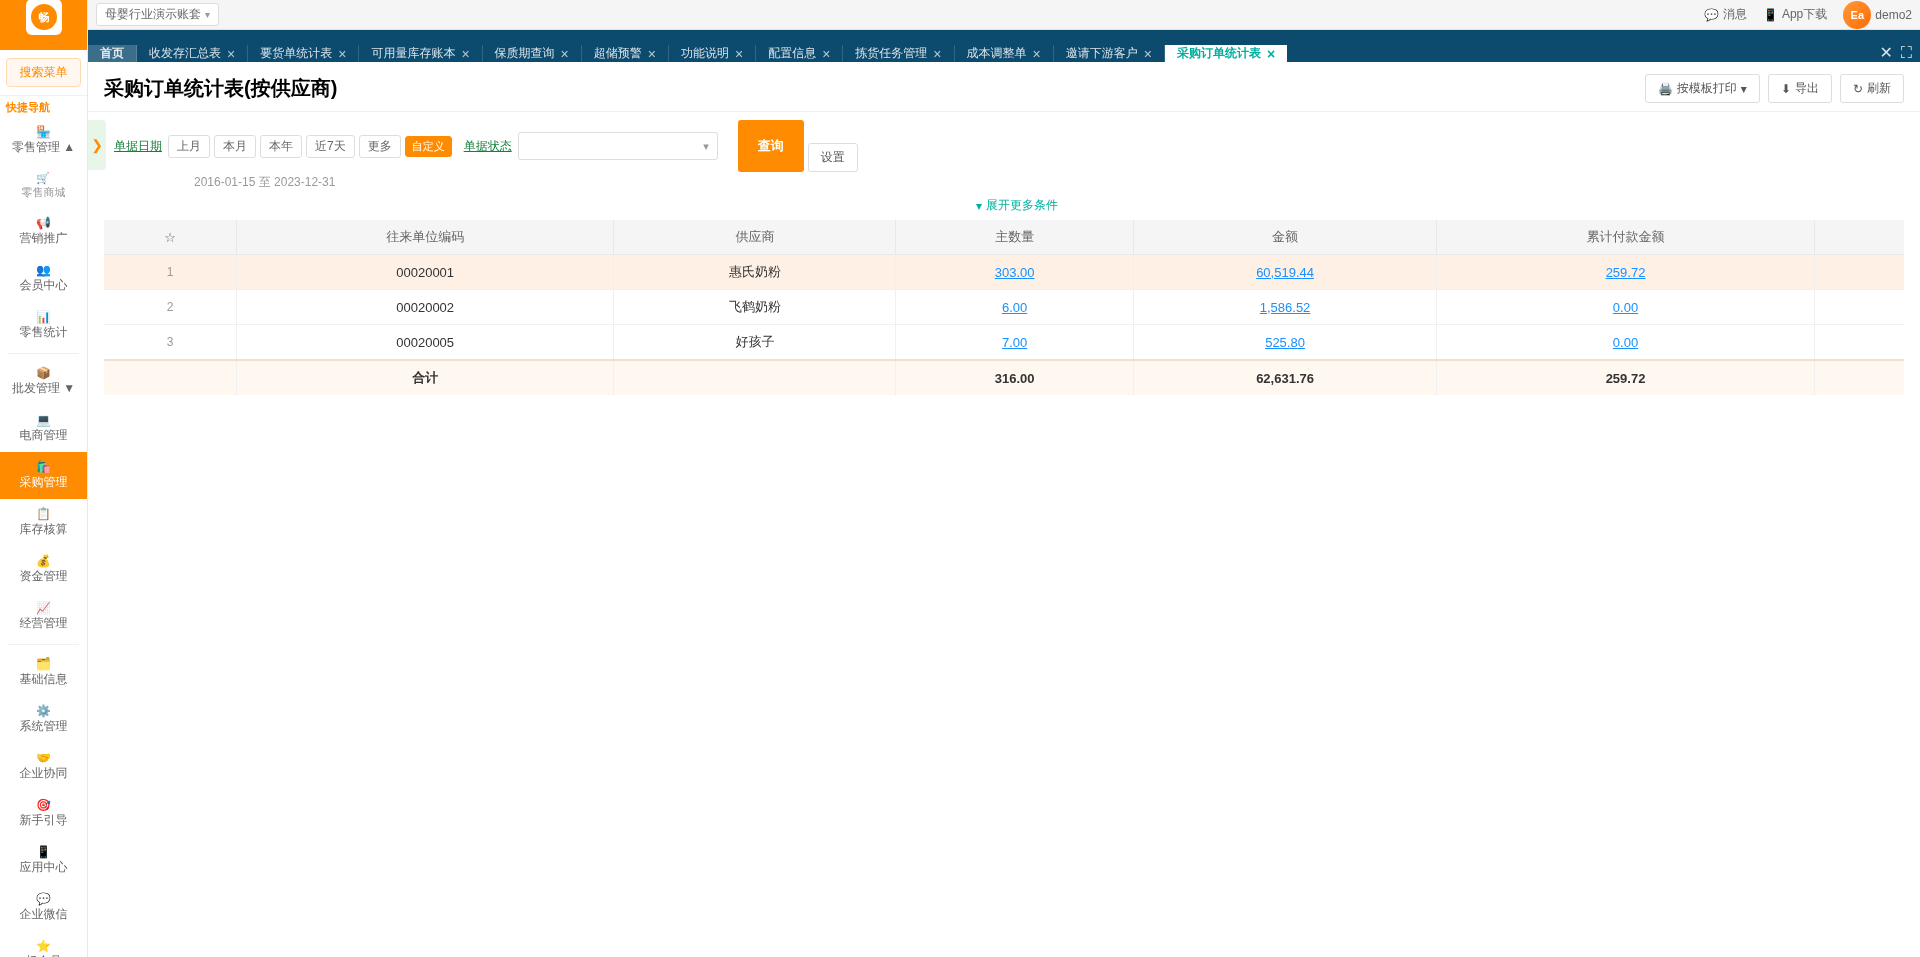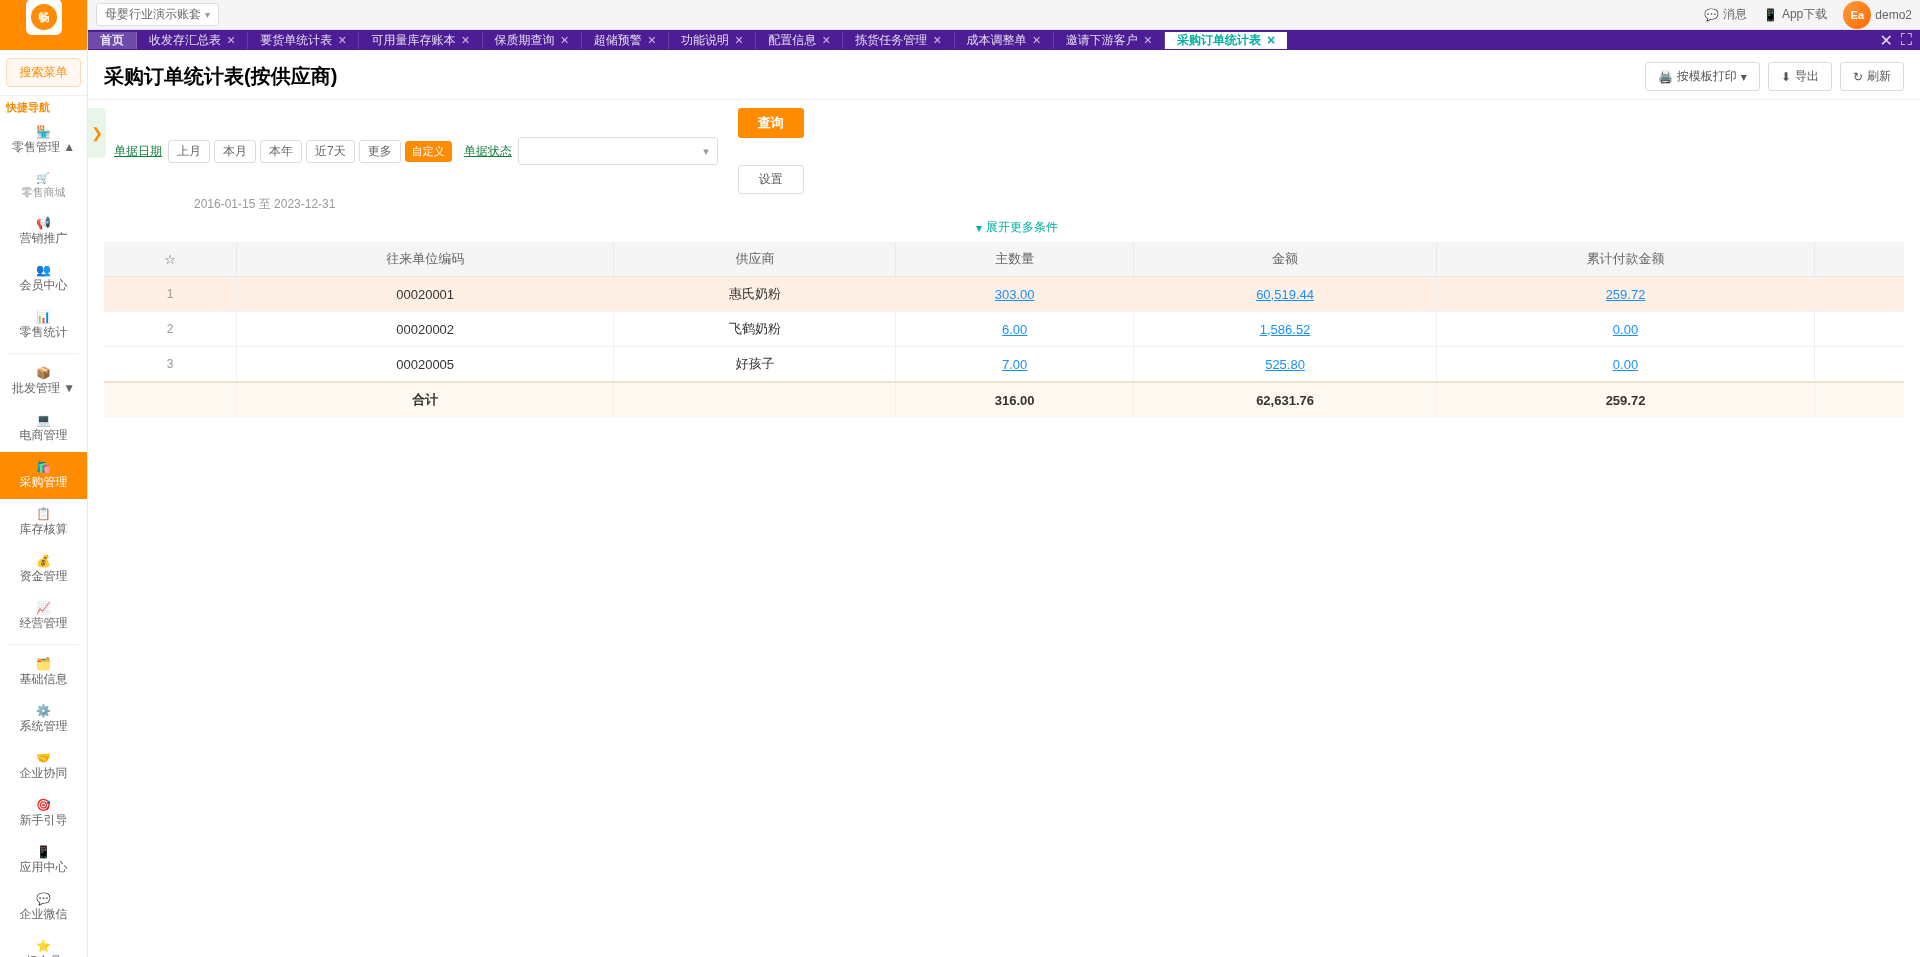--- a/index.html
+++ b/index.html
@@ -22,21 +22,21 @@
     
     .top-nav { height: 30px; background: #f5f5f5; border-bottom: 1px solid #e0e0e0; display: flex; align-items: center; padding: 4px 8px; font-size: 12px; gap: 4px; position: relative; }
     .workspace-select { display: flex; align-items: center; gap: 4px; color: #666; cursor: pointer; padding: 2px 8px; border: 1px solid #ddd; border-radius: 3px; background: #fff; }
     .workspace-select-arrow { font-size: 10px; color: #999; }
     .top-nav-spacer { flex: 1; }
     .top-nav-actions { display: flex; align-items: center; gap: 16px; }
     .top-nav-action { display: flex; align-items: center; gap: 4px; color: #666; cursor: pointer; font-size: 12px; }
     .user-avatar { width: 28px; height: 28px; border-radius: 50%; background: linear-gradient(135deg, #ff9a3c, #ff6b00); display: flex; align-items: center; justify-content: center; color: #fff; font-size: 11px; font-weight: bold; }
 
     
-    .tab-bar { height: 20px; background: #4c1d95; display: flex; align-items: center; overflow-x: auto; flex-shrink: 0; }
+    .tab-bar { height: 32px; background: #0c4a6e; display: flex; align-items: flex-end; overflow-x: auto; flex-shrink: 0; }
     .tab-bar::-webkit-scrollbar { height: 3px; }
     .tab-item { display: flex; align-items: center; padding: 0 12px; color: rgba(255,255,255,0.85); font-size: 12px; cursor: pointer; white-space: nowrap; gap: 6px; border-right: 1px solid rgba(255,255,255,0.15); flex-shrink: 0; }
     .tab-item.active { background: #fff; color: #00b0a0; font-weight: bold; border-right: none; }
     .tab-item.home { background: rgba(255,255,255,0.2); font-weight: bold; }
     .tab-close { font-size: 14px; color: rgba(255,255,255,0.7); line-height: 1; }
     .tab-item.active .tab-close { color: #00b0a0; }
     .tab-bar-end { display: flex; align-items: center; margin-left: auto; padding: 0 8px; gap: 8px; }
     .tab-bar-end-btn { color: rgba(255,255,255,0.85); cursor: pointer; font-size: 16px; }
 
     
@@ -298,21 +298,21 @@
               <span class="date-shortcut custom">自定义</span>
             </div>
           </div>
           <div class="filter-item">
             <span class="filter-label">单据状态</span>
             <div class="select-input">
               <span></span>
               <span class="select-arrow">▾</span>
             </div>
           </div>
-          <div style="display:flex; flex-direction:column; gap:4px; margin-left:8px;">
+          <div style="display:flex; flex-direction:row; gap:4px; margin-left:8px;">
             <button class="btn-query">查询</button>
             <button class="btn-settings">设置</button>
           </div>
         </div>
         <div style="font-size:12px; color:#999; padding: 2px 0 0 80px;">2016-01-15 至 2023-12-31</div>
         <div class="expand-row">
           <div class="expand-btn">
             <span>▾</span>
             <span>展开更多条件</span>
           </div>

